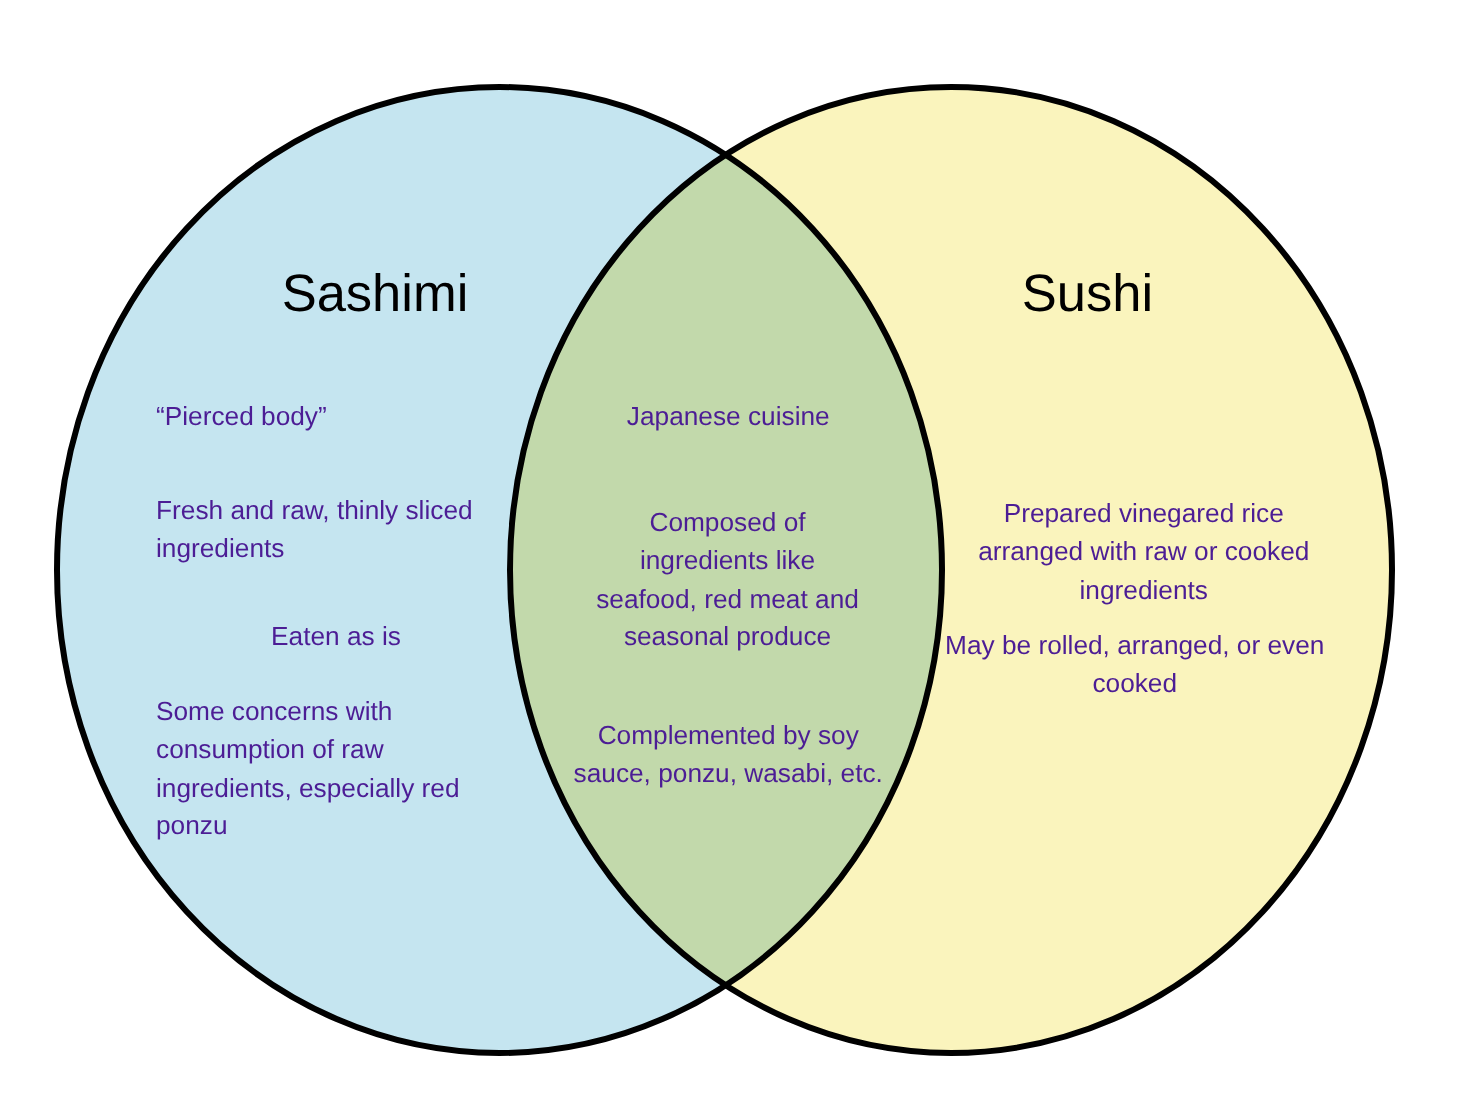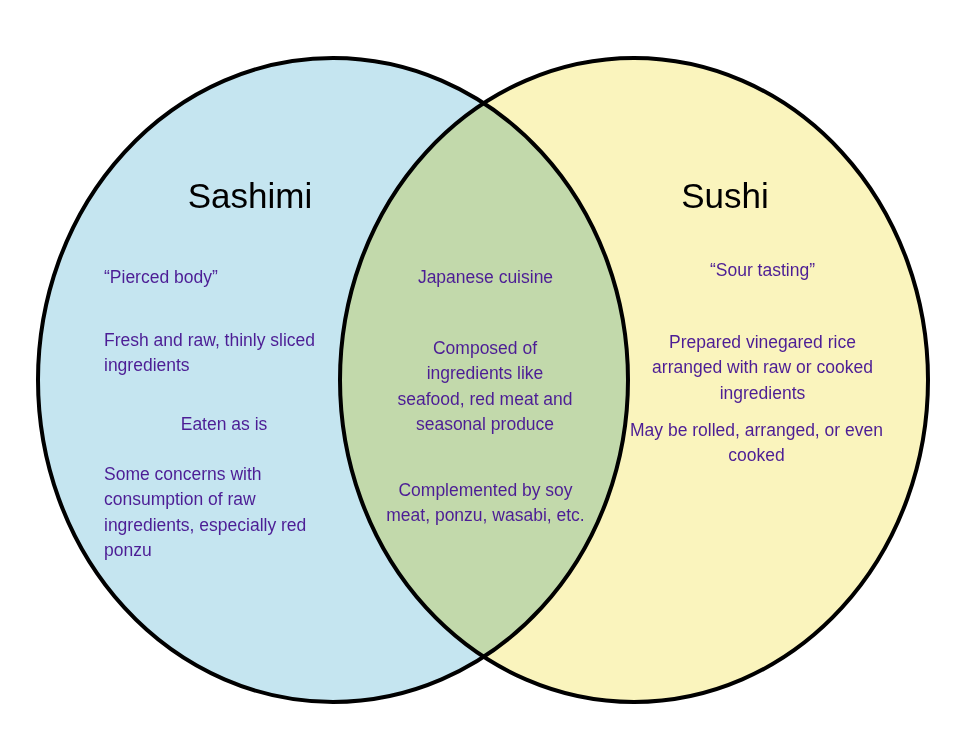--- a/index.html
+++ b/index.html
@@ -105,20 +105,19 @@
 
     <div class="circle-title" id="title-right">Sushi</div>
 
     <div class="item item-center" id="left-item-0">“Pierced body”</div>
     <div class="item item-left" id="left-item-1">Fresh and raw, thinly sliced ingredients</div>
     <div class="item item-center" id="left-item-2">Eaten as is</div>
     <div class="item item-left" id="left-item-3">Some concerns with consumption of raw ingredients, especially red ponzu</div>
 
     <div class="item item-center" id="mid-item-0">Japanese cuisine</div>
     <div class="item item-center" id="mid-item-1">Composed of ingredients like seafood, red meat and seasonal produce</div>
-    <div class="item item-center" id="mid-item-2">Complemented by soy meat, ponzu, wasabi, etc.</div>
+    <div class="item item-center" id="mid-item-2">Complemented by soy sauce, ponzu, wasabi, etc.</div>
 
-    <div class="item item-center" id="right-item-0">“Sour tasting”</div>
     <div class="item item-center" id="right-item-1">Prepared vinegared rice arranged with raw or cooked ingredients</div>
     <div class="item item-center" id="right-item-2">May be rolled, arranged, or even cooked</div>
 
   </div>
 </div>
 
 </body></html>

